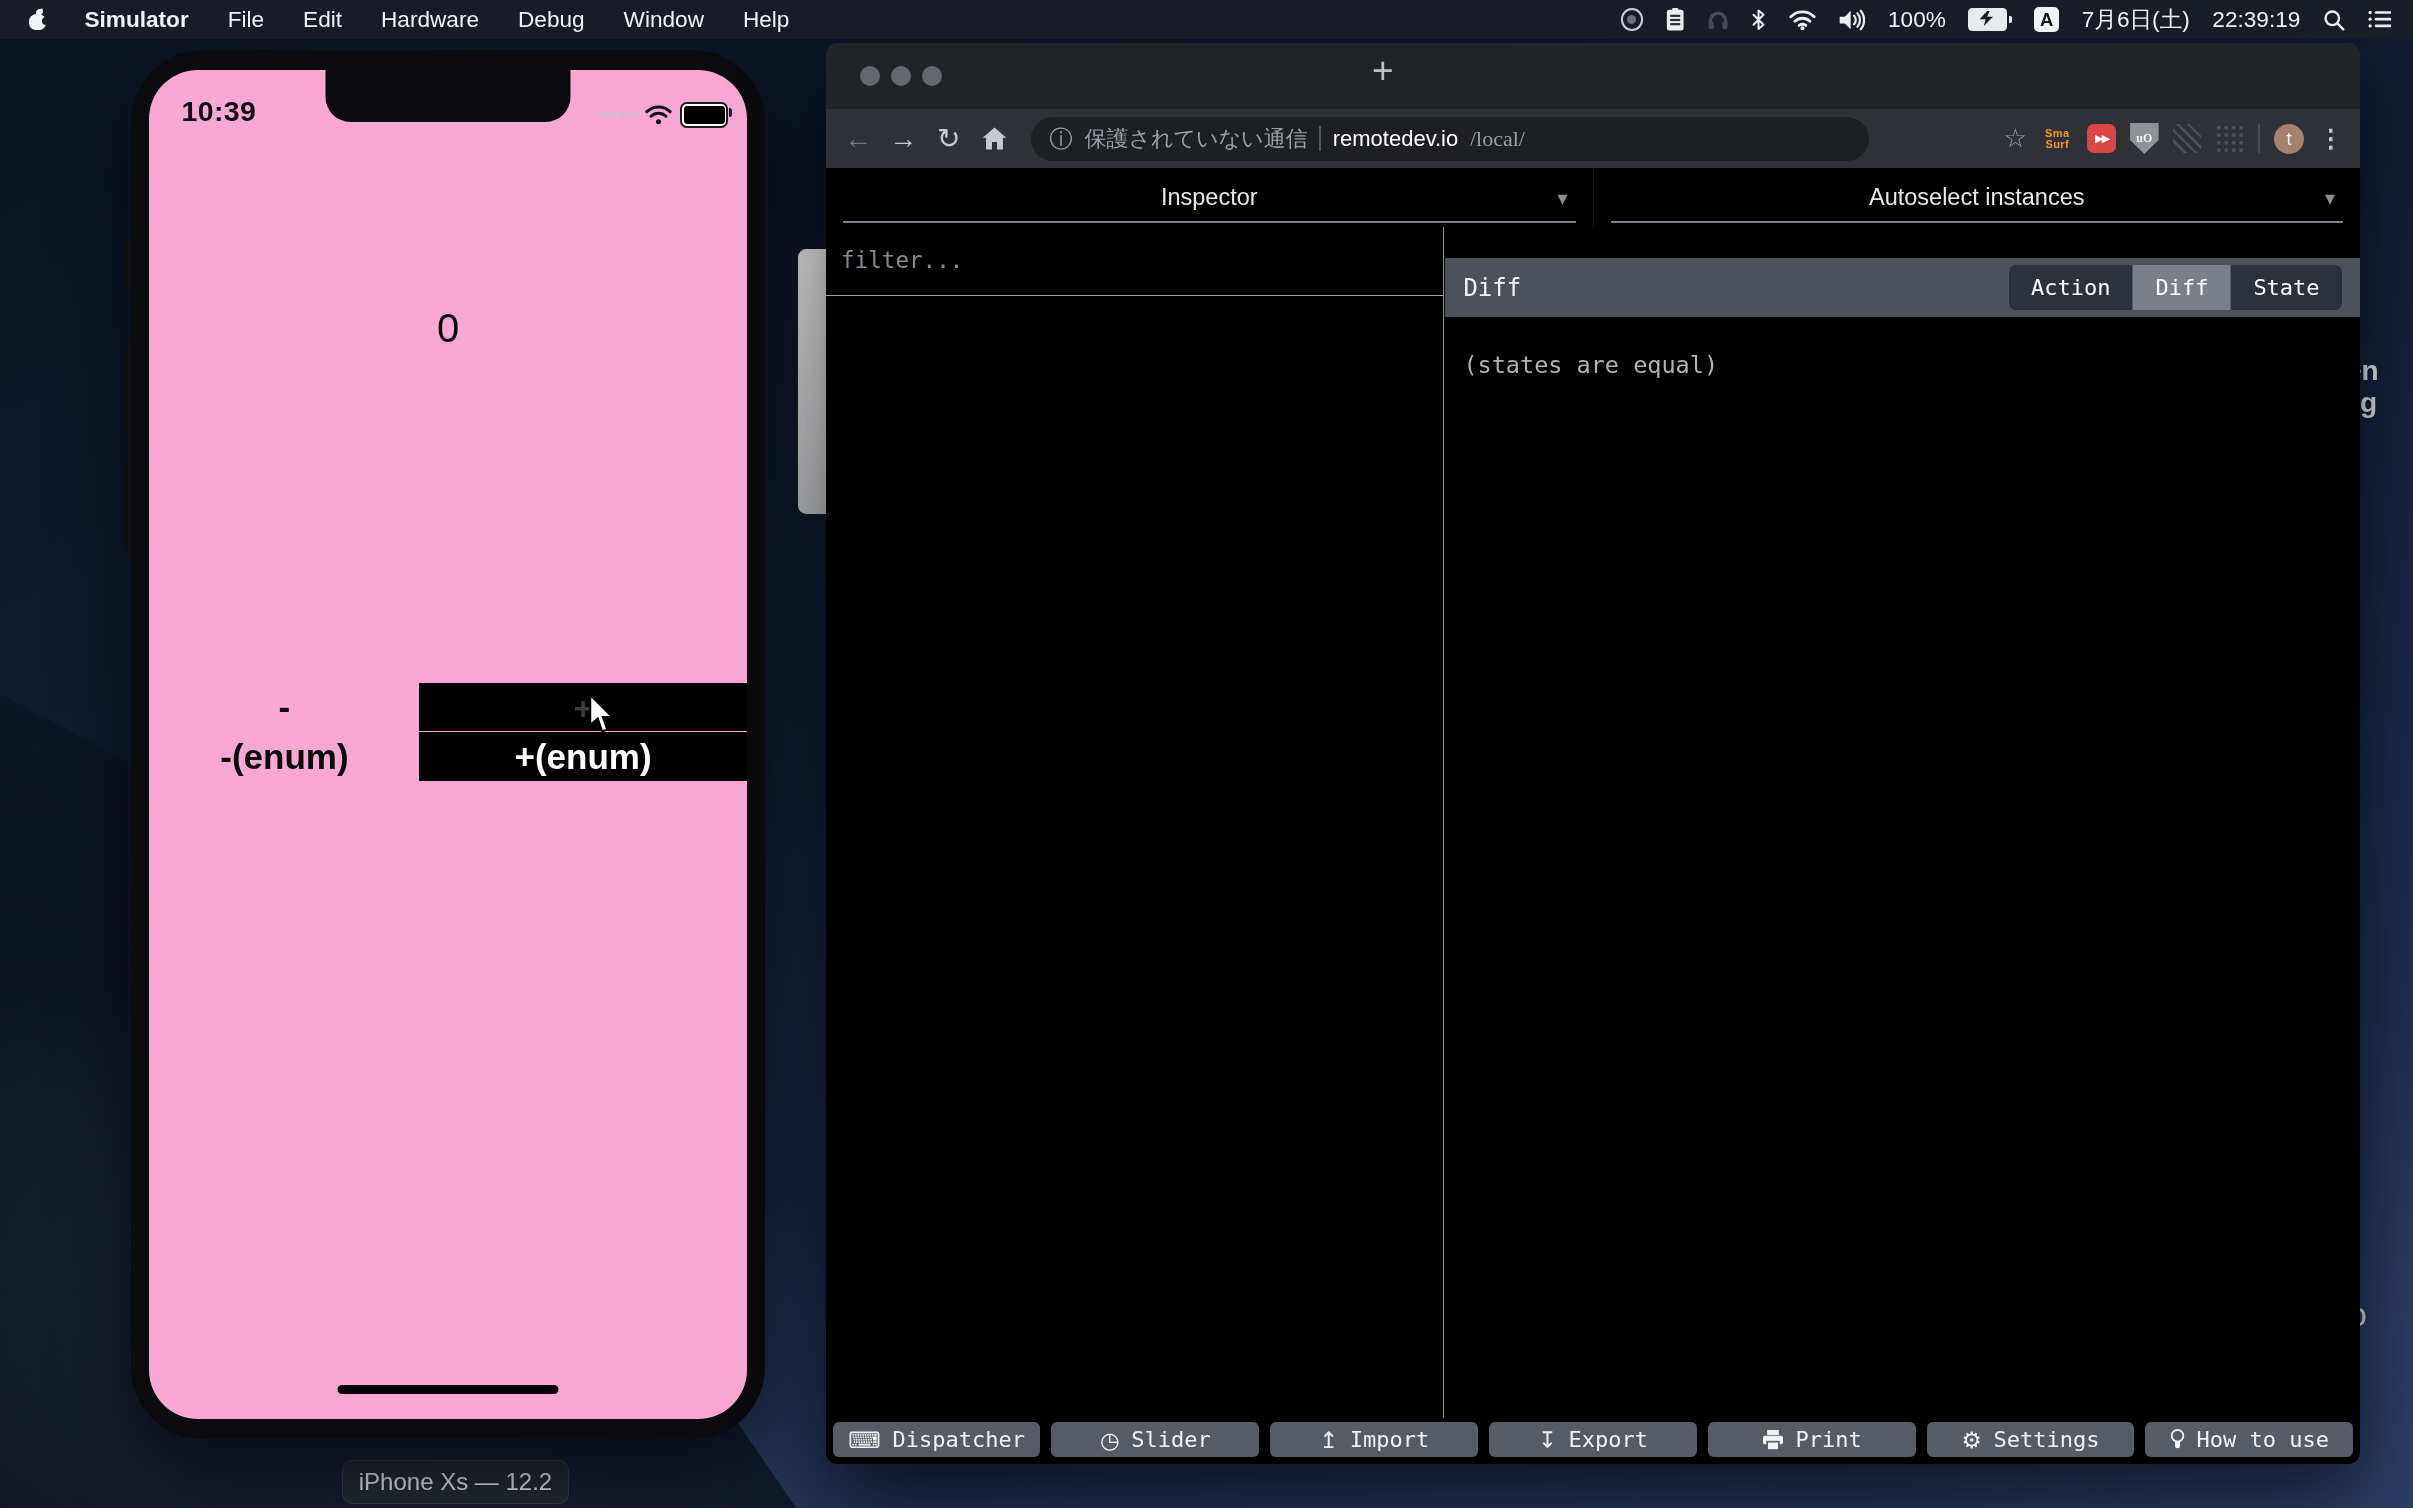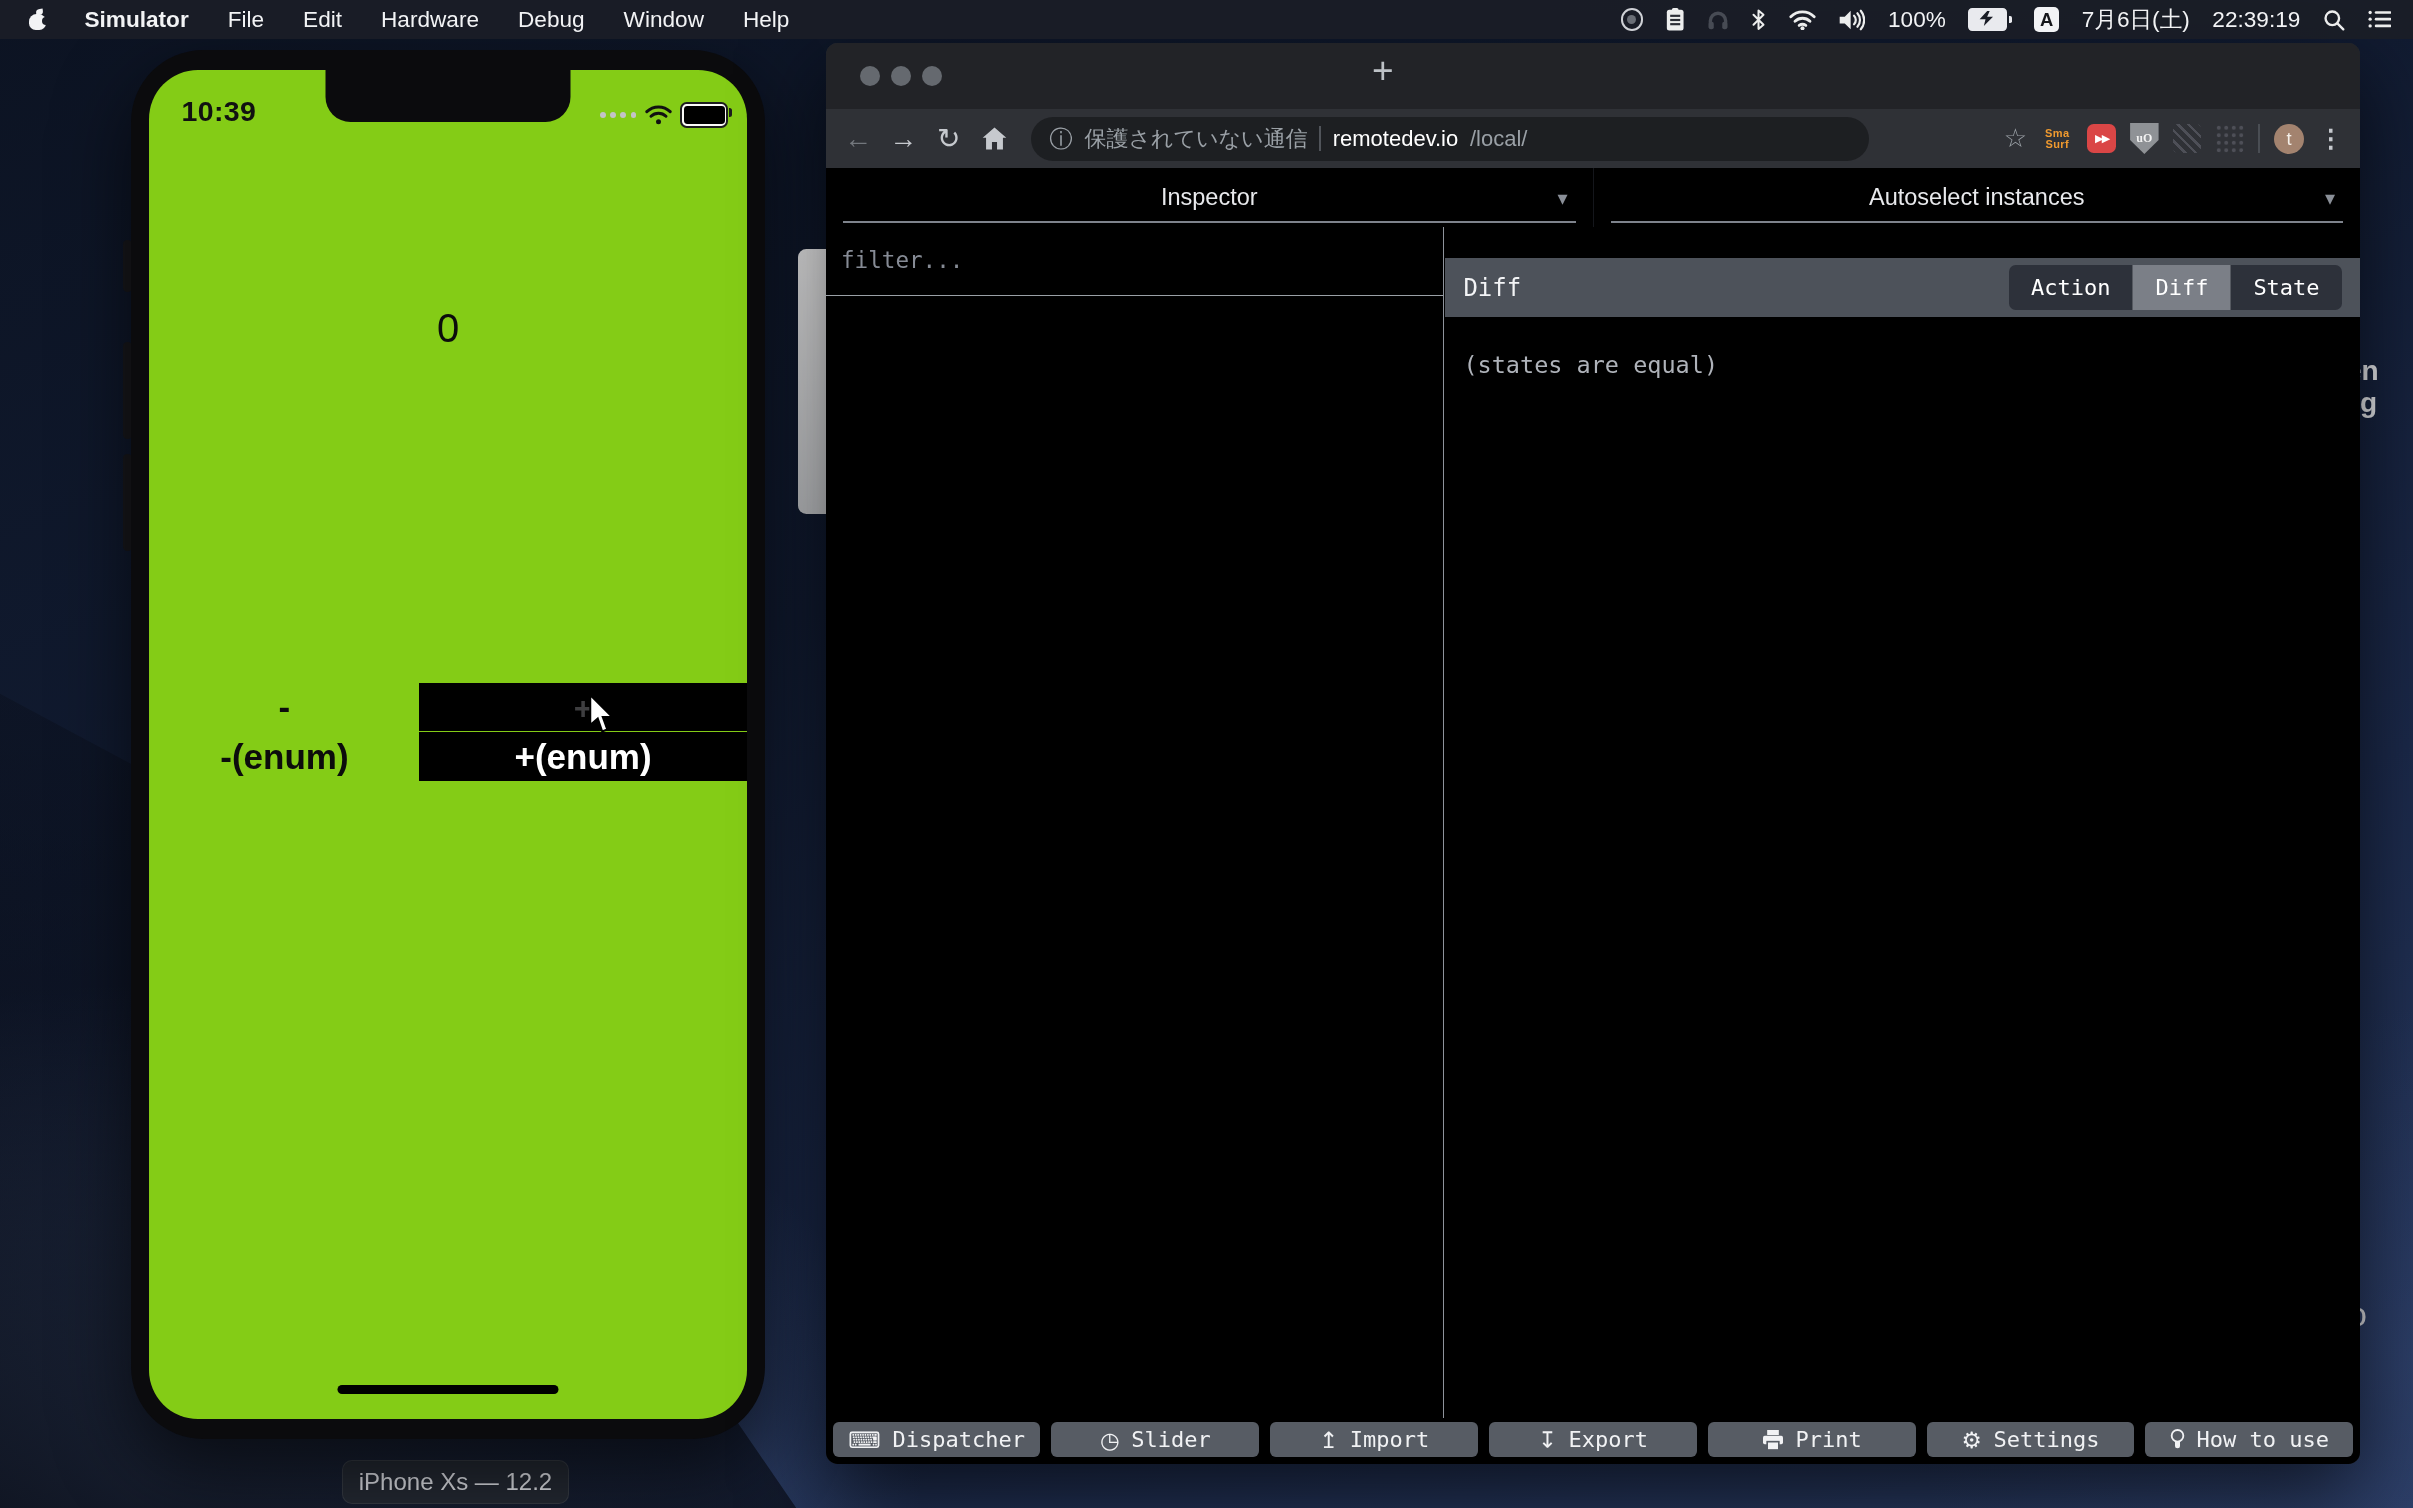--- a/index.html
+++ b/index.html
@@ -36,21 +36,21 @@
   .bat-tip{width:2.5px;height:7.5px;background:#e9eaee;border-radius:0 1.7px 1.7px 0;margin-left:1.7px;}
   
   .sliver{position:absolute;left:798px;top:249px;width:34px;height:265px;z-index:4;
     background:linear-gradient(#f3f3f4,#c9cbce);border-radius:8.4px 0 0 8.4px;}
   .frag{position:absolute;z-index:4;color:#e9eaee;font-weight:bold;font-size:28px;}
   .frag-o{font-weight:normal;font-size:34px;color:#dfe0e4;}
   
   .side-btn{position:absolute;left:123px;width:9.2px;background:#17171b;border-radius:4.2px;z-index:5;}
   .phone{position:absolute;left:131px;top:50px;width:634px;height:1389px;background:#0b0b0d;
     border-radius:72px;z-index:6;box-shadow:0 28.5px 75px rgba(0,0,0,.6);}
-  .screen{position:absolute;inset:20px 18.4px;background:#84cc16;border-radius:49px;overflow:hidden;
+  .screen{position:absolute;inset:20px 18.4px;background:#f9a8d4;border-radius:49px;overflow:hidden;
     color:#111;}
   .notch{position:absolute;left:50%;transform:translateX(-50%);top:0;width:245px;height:52px;
     background:#0b0b0d;border-radius:0 0 25px 25px;}
   .ptime{position:absolute;left:32px;top:25px;font-size:28.5px;font-weight:600;letter-spacing:0.4px;}
   .pstat{position:absolute;right:18.4px;top:32px;display:flex;align-items:center;gap:8.4px;}
   .celldots{display:flex;gap:4.2px;align-items:center;}
   .celldots i{width:5.9px;height:5.9px;border-radius:50%;background:#c3c3c7;}
   .pbat{position:relative;width:44px;height:22px;border:2.5px solid #1d1d1f;border-radius:6.7px;background:#fbfbf8;display:flex;}
   .pbat i{margin:1.7px;flex:1;background:#000;border-radius:3.4px;}
   .pbat-tip{width:3.4px;height:8.4px;background:#1d1d1f;border-radius:0 2.5px 2.5px 0;align-self:center;position:absolute;right:-5.9px;top:4.2px;}
@@ -80,21 +80,21 @@
   .newtab{position:absolute;left:546px;top:6.7px;color:#bdc1c6;font-size:37px;font-weight:300;}
   .toolbar{position:relative;height:59px;background:#2f3136;display:flex;align-items:center;
     padding:0 13.4px;gap:8.4px;box-sizing:border-box;}
   .nav-ic{width:37px;text-align:center;font-size:28px;color:#c6c9ce;}
   .dim{color:#73777d;}
   .omnibox{width:838px;height:44px;border-radius:22px;background:#1d1f22;display:flex;
     align-items:center;gap:11.7px;padding:0 18.4px;box-sizing:border-box;margin-left:10px;font-size:22px;}
   .sec-label{color:#9aa0a6;white-space:nowrap;}
   .url-sep{width:1.7px;height:25px;background:#50545a;}
   .url-host{color:#ffffff;}
-  .url-path{color:#9aa0a6;}
+  .url-path{color:#9aa0a6;font-family:Liberation Serif, serif;}
   .tb-right{margin-left:auto;display:flex;align-items:center;gap:14.2px;padding-right:3.4px;}
   .star{color:#9aa0a6;font-size:26px;}
   .smasurf{width:32px;height:32px;display:flex;flex-direction:column;align-items:center;justify-content:center;
     color:#f09a2f;font-size:11px;font-weight:bold;line-height:11px;letter-spacing:0.4px;}
   .redext{width:28.5px;height:28.5px;border-radius:6.7px;background:#da4646;color:#fff;display:flex;
     align-items:center;justify-content:center;font-size:11px;letter-spacing:-1.7px;}
   .shield{width:28.5px;height:31px;background:#8f9296;clip-path:polygon(0 0,100% 0,100% 55%,50% 100%,0 55%);
     display:flex;align-items:center;justify-content:center;color:#f2f2f2;font-size:12px;font-weight:bold;font-family:Liberation Serif, serif;}
   .extdim{width:28.5px;height:28.5px;border-radius:5px;opacity:.25;}
   .extdim.stripes{background:repeating-linear-gradient(45deg,#aab 0 2.5px,transparent 2.5px 7.5px);}

